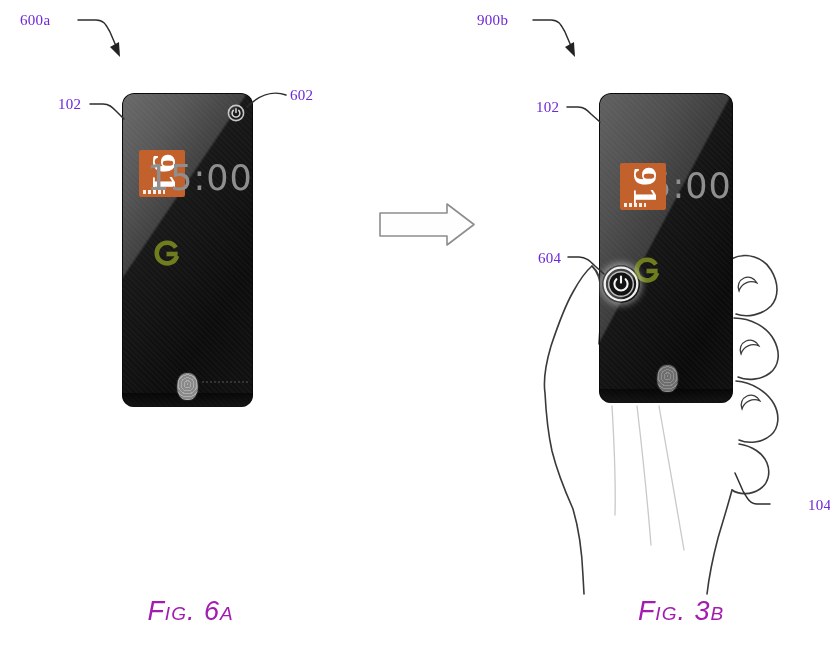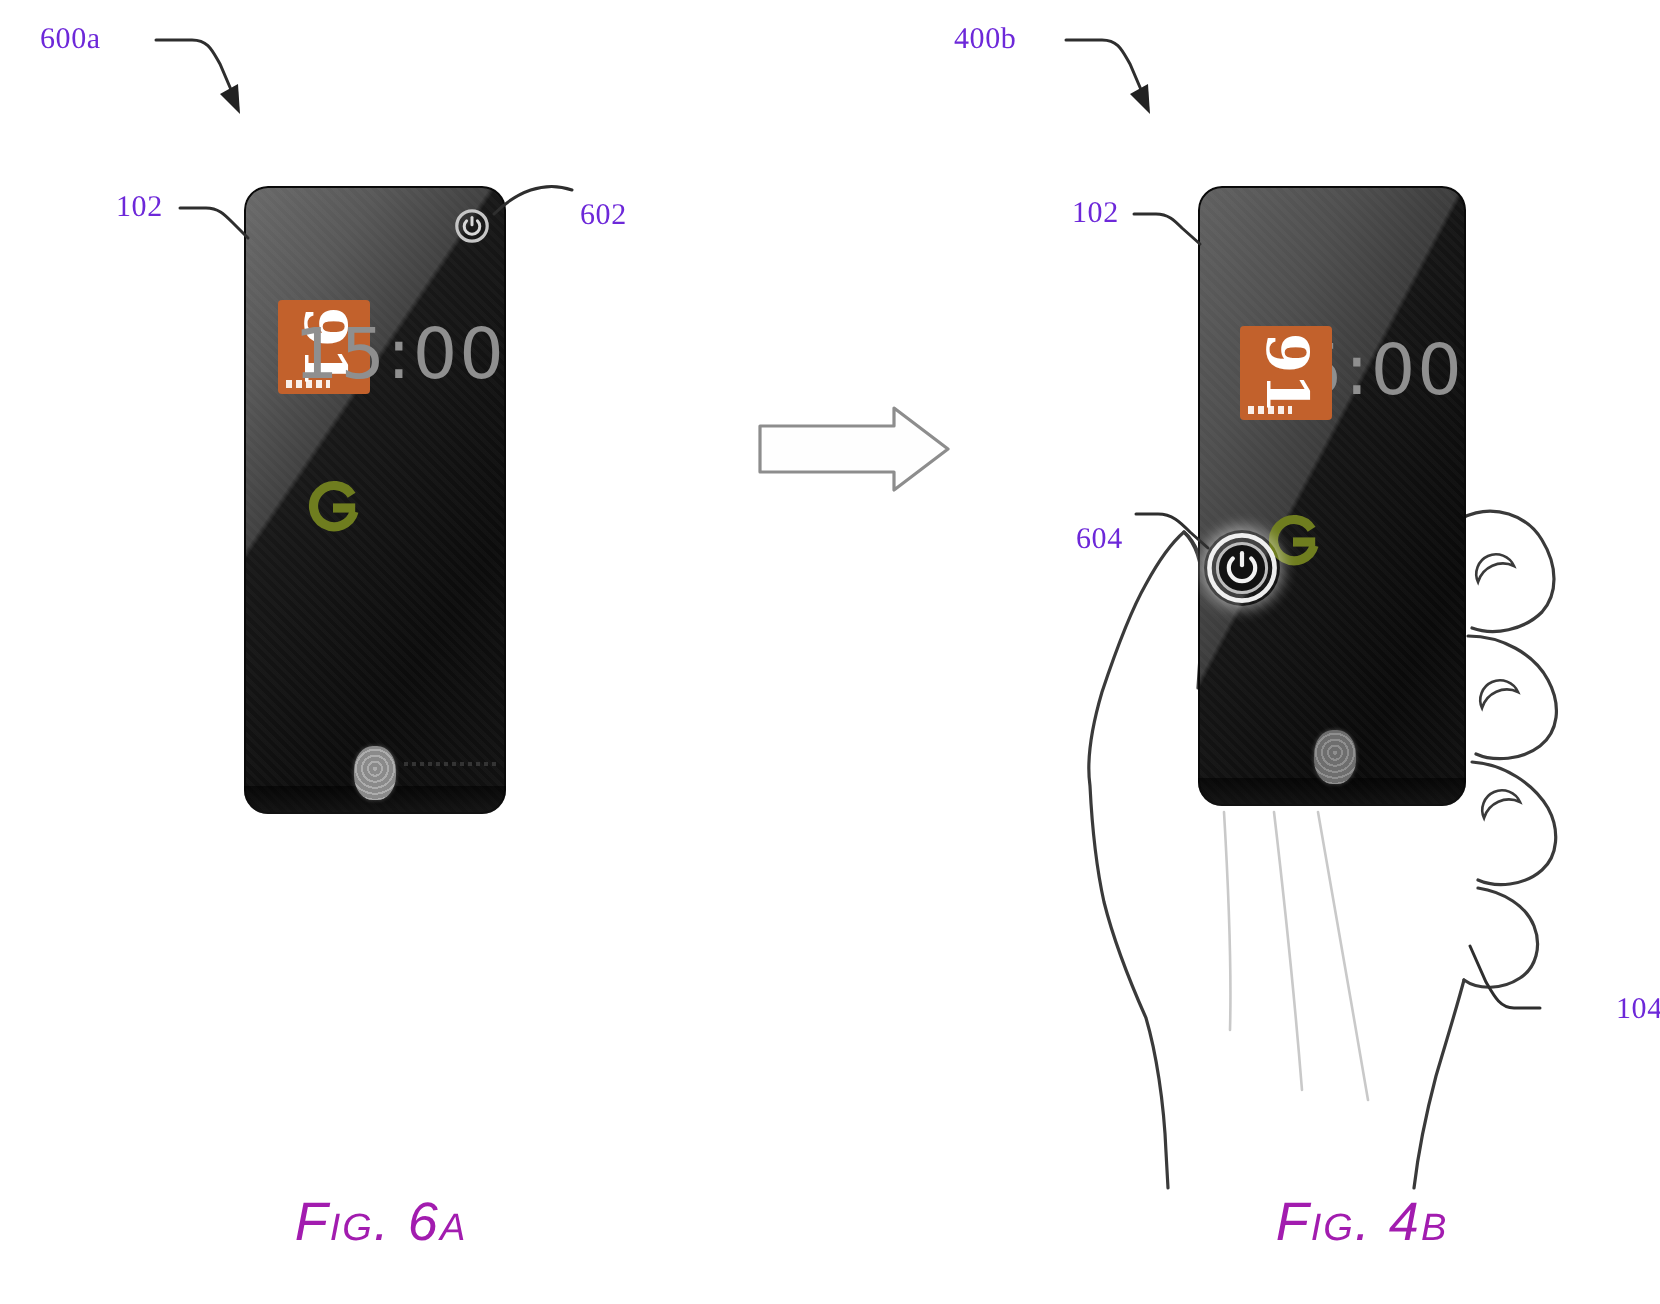--- a/index.html
+++ b/index.html
@@ -138,22 +138,22 @@
       <path d="M567,107 H578 C584,107 587,110 591,114 L600,122"></path>
       <path d="M568,257 H579 C586,257 590,261 595,266 L604,274"></path>
       <path d="M770,504 H757 C750,504 747,498 743,491 L735,473"></path>
     </g>
     <polygon points="120,57 110,47 119,42" fill="#222"></polygon>
     <polygon points="575,57 565,47 574,42" fill="#222"></polygon>
   </svg>
 
   <div class="lbl" style="left:20px;top:12px;">600a</div>
   <div class="lbl" style="left:58px;top:96px;">102</div>
-  <div class="lbl" style="left:290px;top:100px;">602</div>
-  <div class="lbl" style="left:477px;top:12px;">400b</div>
+  <div class="lbl" style="left:290px;top:87px;">602</div>
+  <div class="lbl" style="left:477px;top:12px;">900b</div>
   <div class="lbl" style="left:536px;top:99px;">102</div>
-  <div class="lbl" style="left:538px;top:262px;">604</div>
+  <div class="lbl" style="left:538px;top:250px;">604</div>
   <div class="lbl" style="left:808px;top:497px;">104</div>
 
   <div class="caption caption-a">Fig. 6a</div>
-  <div class="caption caption-b">Fig. 4b</div>
+  <div class="caption caption-b">Fig. 3b</div>
 
 </div>
 
 </body></html>

